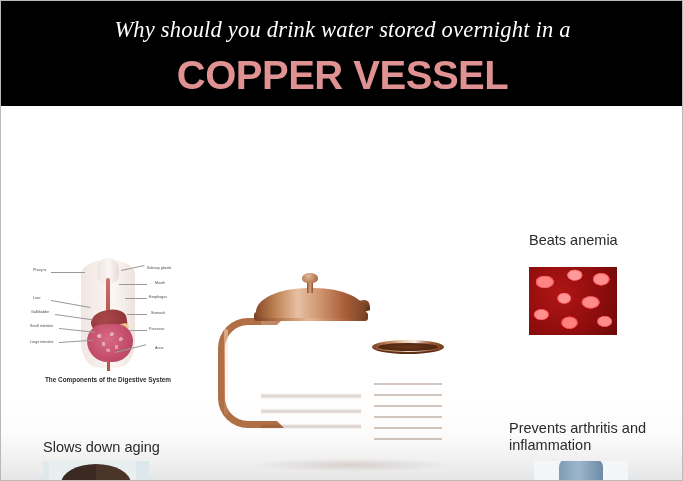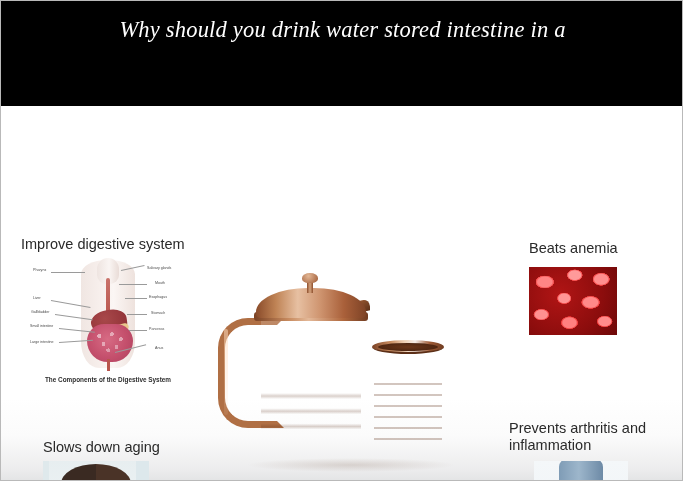--- a/index.html
+++ b/index.html
@@ -65,21 +65,21 @@
 
   .benefit-label {
     position: absolute;
     color: #2a2a2a;
     font-family: "Liberation Sans", sans-serif;
     font-size: 14.5px;
     line-height: 17px;
     white-space: pre-line;
   }
   .lbl-digestive { left: 20px;  top: 130px; }
-  .lbl-anemia    { left: 528px; top: 134px; }
+  .lbl-anemia    { left: 528px; top: 126px; }
   .lbl-aging     { left: 42px;  top: 333px; }
   .lbl-arthritis { left: 508px; top: 314px; width: 160px; text-align: left; }
 
   
   .pic {
     position: absolute;
     overflow: hidden;
     background: #ffffff;
   }
 
@@ -301,26 +301,26 @@
     position: absolute; left: 40px; top: 202px; width: 210px; height: 14px;
     background: radial-gradient(ellipse at 50% 50%, rgba(120,90,70,.20), rgba(255,255,255,0) 70%);
   }
 </style>
 </head>
 <body>
 
 <div id="page">
 
   <div class="header-band">
-    <div class="header-sub">Why should you drink water stored intestine in a</div>
+    <div class="header-sub">Why should you drink water stored overnight in a</div>
+    <div class="header-title">COPPER VESSEL</div>
   </div>
 
   <div class="body-area">
 
-    <div class="benefit-label lbl-digestive">Improve digestive system</div>
 
     <div class="benefit-label lbl-anemia">Beats anemia</div>
 
     <div class="benefit-label lbl-aging">Slows down aging</div>
 
     <div class="benefit-label lbl-arthritis">Prevents arthritis and
 inflammation</div>
 
     <div class="pic pic-digestive">
       <div class="dig-body"></div>

